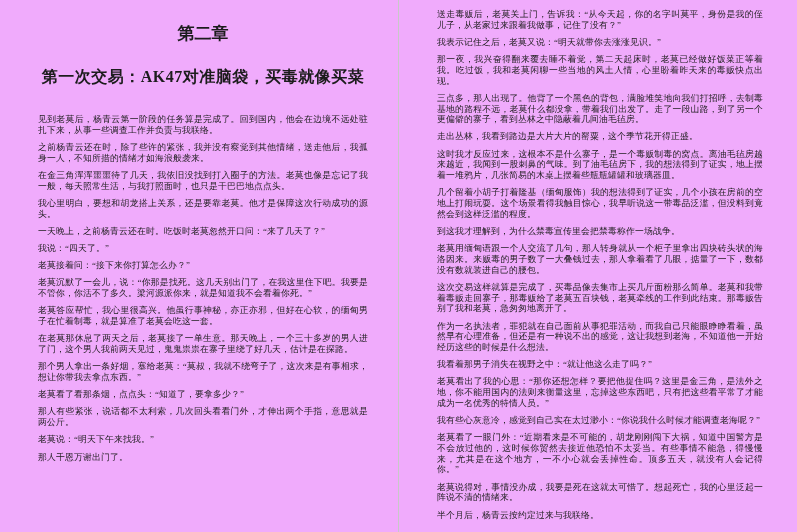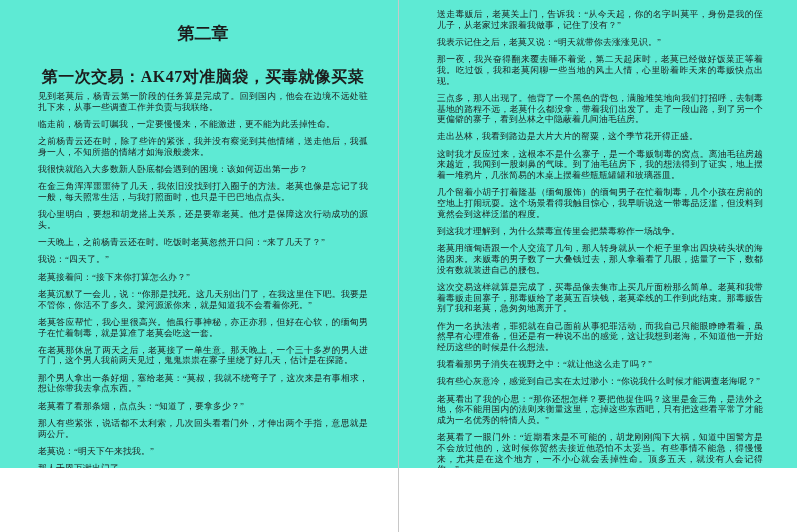--- a/index.html
+++ b/index.html
@@ -4,35 +4,35 @@
 <style>
   html,body{margin:0;padding:0;}
   body{
     width:797px;height:532px;
     background:#ffffff;
     font-family:"Liberation Serif","DejaVu Serif",serif;
     color:#1c1c1c;
     overflow:hidden;
   }
   .spread{display:flex;width:797px;height:532px;background:#ffffff;}
-  .page{box-sizing:border-box;height:468px;overflow:hidden;background:#5eead4;}
+  .page{box-sizing:border-box;height:532px;overflow:hidden;background:#f0abfc;}
   .page-left{width:398px;padding:12px 30px 20px 38px;}
   .page-right{width:398px;padding:9px 34px 8px 38px;}
   .divider{width:1px;height:532px;background:#c8c8c8;}
   .chapter-title{
     text-align:center;
     font-size:17px;
     font-weight:bold;
     margin:10px 0 22px 0;
   }
   .section-title{
     text-align:center;
     font-size:16px;
     font-weight:bold;
-    margin:0 0 3px 0;
+    margin:0 0 26px 0;
     letter-spacing:0.5px;
     white-space:nowrap;
   }
   .para{
     font-size:8.8px;
     line-height:1.22;
     margin:0 0 6.5px 0;
     text-align:justify;
     letter-spacing:0.2px;
   }
@@ -40,23 +40,21 @@
 </head>
 <body>
 
 <div class="spread">
 
   <div class="page page-left">
     <div class="chapter-title">第二章</div>
     <div class="section-title">第一次交易：AK47对准脑袋，买毒就像买菜</div>
     <div>
         <p class="para">见到老莫后，杨青云第一阶段的任务算是完成了。回到国内，他会在边境不远处驻扎下来，从事一些调查工作并负责与我联络。</p>
-        <p class="para">临走前，杨青云叮嘱我，一定要慢慢来，不能激进，更不能为此丢掉性命。</p>
         <p class="para">之前杨青云还在时，除了些许的紧张，我并没有察觉到其他情绪，送走他后，我孤身一人，不知所措的情绪才如海浪般袭来。</p>
-        <p class="para">我很快就陷入大多数新人卧底都会遇到的困境：该如何迈出第一步？</p>
         <p class="para">在金三角浑浑噩噩待了几天，我依旧没找到打入圈子的方法。老莫也像是忘记了我一般，每天照常生活，与我打照面时，也只是干巴巴地点点头。</p>
         <p class="para">我心里明白，要想和胡龙搭上关系，还是要靠老莫。他才是保障这次行动成功的源头。</p>
         <p class="para">一天晚上，之前杨青云还在时。吃饭时老莫忽然开口问：“来了几天了？”</p>
         <p class="para">我说：“四天了。”</p>
         <p class="para">老莫接着问：“接下来你打算怎么办？”</p>
         <p class="para">老莫沉默了一会儿，说：“你那是找死。这几天别出门了，在我这里住下吧。我要是不管你，你活不了多久。梁河源派你来，就是知道我不会看着你死。”</p>
         <p class="para">老莫答应帮忙，我心里很高兴。他虽行事神秘，亦正亦邪，但好在心软，的缅甸男子在忙着制毒，就是算准了老莫会吃这一套。</p>
         <p class="para">在老莫那休息了两天之后，老莫接了一单生意。那天晚上，一个三十多岁的男人进了门，这个男人我前两天见过，鬼鬼祟祟在寨子里绕了好几天，估计是在探路。</p>
         <p class="para">那个男人拿出一条好烟，塞给老莫：“莫叔，我就不绕弯子了，这次来是有事相求，想让你带我去拿点东西。”</p>
         <p class="para">老莫看了看那条烟，点点头：“知道了，要拿多少？”</p>
@@ -69,27 +67,27 @@
   <div class="divider"></div>
 
   <div class="page page-right">
     <div>
         <p class="para">送走毒贩后，老莫关上门，告诉我：“从今天起，你的名字叫莫平，身份是我的侄儿子，从老家过来跟着我做事，记住了没有？”</p>
         <p class="para">我表示记住之后，老莫又说：“明天就带你去涨涨见识。”</p>
         <p class="para">那一夜，我兴奋得翻来覆去睡不着觉，第二天起床时，老莫已经做好饭菜正等着我。吃过饭，我和老莫闲聊一些当地的风土人情，心里盼着昨天来的毒贩快点出现。</p>
         <p class="para">三点多，那人出现了。他背了一个黑色的背包，满脸堆笑地向我们打招呼，去制毒基地的路程不远，老莫什么都没拿，带着我们出发了。走了一段山路，到了另一个更偏僻的寨子，看到丛林之中隐蔽着几间油毛毡房。</p>
         <p class="para">走出丛林，我看到路边是大片大片的罂粟，这个季节花开得正盛。</p>
         <p class="para">这时我才反应过来，这根本不是什么寨子，是一个毒贩制毒的窝点。离油毛毡房越来越近，我闻到一股刺鼻的气味。到了油毛毡房下，我的想法得到了证实，地上摆着一堆鸦片，几张简易的木桌上摆着些瓶瓶罐罐和玻璃器皿。</p>
-        <p class="para">几个留着小胡子打着隆基（缅甸服饰）的缅甸男子在忙着制毒，几个小孩在房前的空地上打闹玩耍。这个场景看得我触目惊心，我早听说这一带毒品泛滥，但没料到竟然会到这样泛滥的程度。</p>
+        <p class="para">几个留着小胡子打着隆基（缅甸服饰）我的想法得到了证实，几个小孩在房前的空地上打闹玩耍。这个场景看得我触目惊心，我早听说这一带毒品泛滥，但没料到竟然会到这样泛滥的程度。</p>
         <p class="para">到这我才理解到，为什么禁毒宣传里会把禁毒称作一场战争。</p>
         <p class="para">老莫用缅甸语跟一个人交流了几句，那人转身就从一个柜子里拿出四块砖头状的海洛因来。来贩毒的男子数了一大叠钱过去，那人拿着看了几眼，掂量了一下，数都没有数就装进自己的腰包。</p>
         <p class="para">这次交易这样就算是完成了，买毒品像去集市上买几斤面粉那么简单。老莫和我带着毒贩走回寨子，那毒贩给了老莫五百块钱，老莫牵线的工作到此结束。那毒贩告别了我和老莫，急匆匆地离开了。</p>
         <p class="para">作为一名执法者，罪犯就在自己面前从事犯罪活动，而我自己只能眼睁睁看着，虽然早有心理准备，但还是有一种说不出的感觉，这让我想到老海，不知道他一开始经历这些的时候是什么想法。</p>
         <p class="para">我看着那男子消失在视野之中：“就让他这么走了吗？”</p>
+        <p class="para">老莫看出了我的心思：“那你还想怎样？要把他捉住吗？这里是金三角，是法外之地，你不能用国内的法则来衡量这里，忘掉这些东西吧，只有把这些看平常了才能成为一名优秀的特情人员。”</p>
         <p class="para">我有些心灰意冷，感觉到自己实在太过渺小：“你说我什么时候才能调查老海呢？”</p>
-        <p class="para">老莫看出了我的心思：“那你还想怎样？要把他捉住吗？这里是金三角，是法外之地，你不能用国内的法则来衡量这里，忘掉这些东西吧，只有把这些看平常了才能成为一名优秀的特情人员。”</p>
         <p class="para">老莫看了一眼门外：“近期看来是不可能的，胡龙刚刚闯下大祸，知道中国警方是不会放过他的，这时候你贸然去接近他恐怕不太妥当。有些事情不能急，得慢慢来，尤其是在这个地方，一不小心就会丢掉性命。顶多五天，就没有人会记得你。”</p>
         <p class="para">老莫说得对，事情没办成，我要是死在这就太可惜了。想起死亡，我的心里泛起一阵说不清的情绪来。</p>
         <p class="para">半个月后，杨青云按约定过来与我联络。</p>
       </div>
   </div>
 
 </div>
 
 </body></html>

